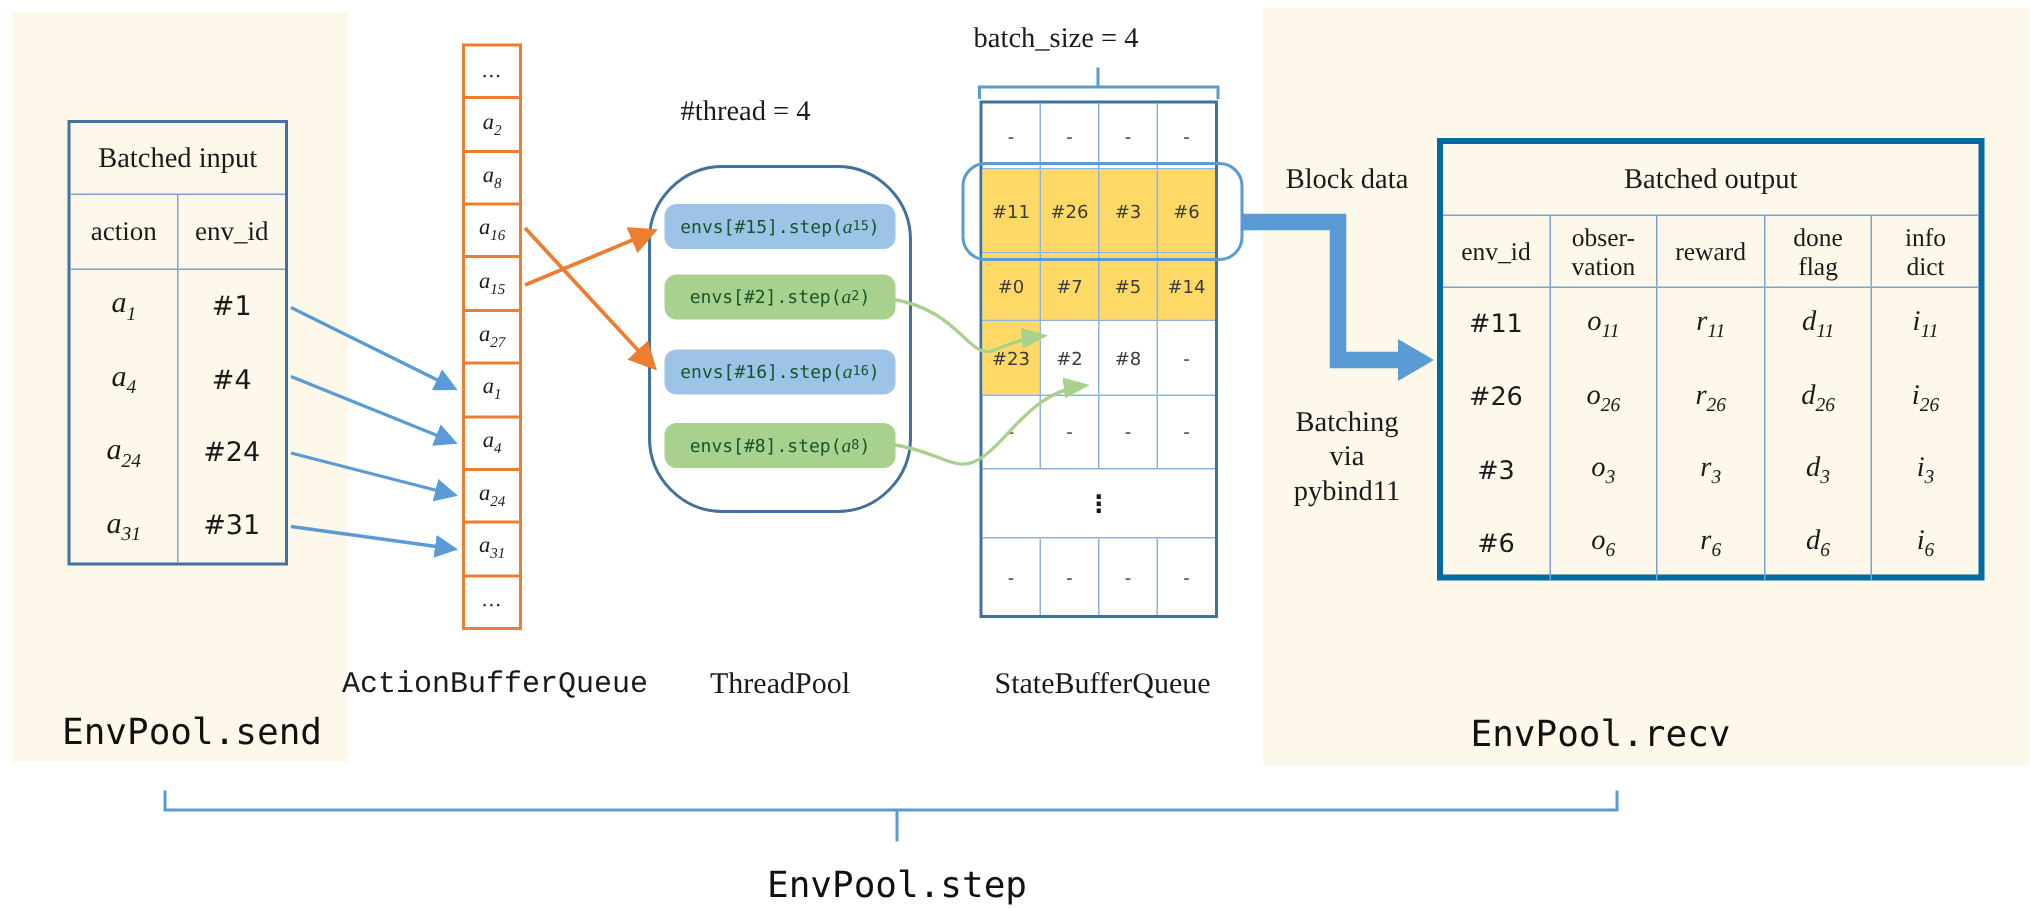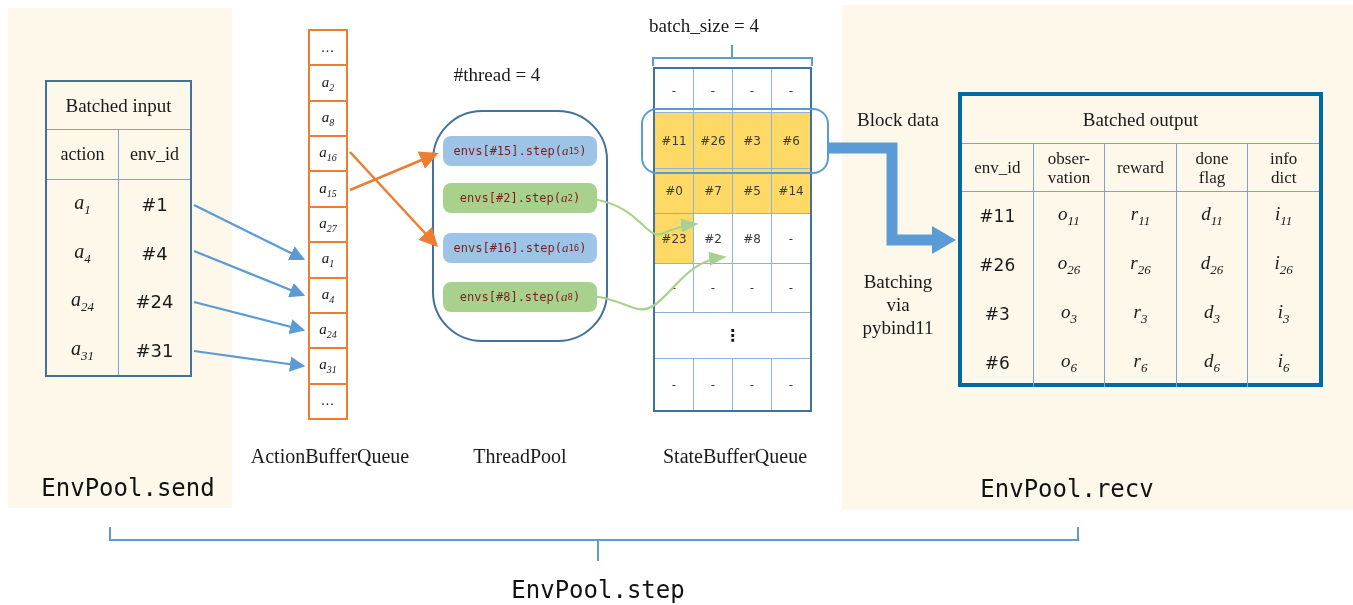--- a/index.html
+++ b/index.html
@@ -36,21 +36,21 @@
   .qvar{font-size:15px;}
   .qvar i{font-style:italic;}
   .qvar sub{font-size:10px;}
   .qdots{font-size:14px;letter-spacing:1px;line-height:8px;}
 
   
   .threadpool{position:absolute;left:432px;top:110px;width:176px;height:232px;
               border:2px solid #41719c;border-radius:50px;box-sizing:border-box;}
   .pill{position:absolute;left:9px;width:154px;height:30px;border-radius:8px;
         display:flex;align-items:center;justify-content:center;
-        font-family:"DejaVu Sans Mono","Liberation Mono",monospace;font-size:12px;color:#7f1d1d;}
+        font-family:"DejaVu Sans Mono","Liberation Mono",monospace;font-size:12px;color:#14532d;}
   .pill.blue{background:#9dc3e6;}
   .pill.green{background:#a9d18e;}
   .pill i{font-style:italic;font-family:"Liberation Serif",serif;font-size:13px;}
   .pill sub{font-size:9px;}
 
   
   .grid{position:absolute;left:653px;top:67px;width:159px;height:345px;
         border:2px solid #41719c;box-sizing:border-box;display:flex;flex-direction:column;background:#fff;}
   .grow{display:flex;box-sizing:border-box;}
   .grow+.grow{border-top:1.5px solid #8db3dd;}
@@ -325,21 +325,21 @@
     </div>
   </div>
 
   <div class="ann-label" style="left:898px;top:109px;">Block data</div>
   <div class="ann-multi" style="left:898px;top:270px;">
     <div>Batching</div>
     <div>via</div>
     <div>pybind11</div>
   </div>
 
-  <div class="comp-label" style="left:330px;top:445px;">ActionBufferQueue</div>
+  <div class="comp-label" style="left:330px;top:445px;font-family:Liberation Mono, monospace;">ActionBufferQueue</div>
   <div class="comp-label" style="left:520px;top:445px;">ThreadPool</div>
   <div class="comp-label" style="left:735px;top:445px;">StateBufferQueue</div>
 
   <div class="mono-label" style="left:128px;top:474px;">EnvPool.send</div>
   <div class="mono-label" style="left:1067px;top:475px;">EnvPool.recv</div>
   <div class="mono-label" style="left:598px;top:576px;">EnvPool.step</div>
 
   <svg class="overlay" width="1353" height="605" viewBox="0 0 1353 605">
     <defs>
       <marker id="mblue" viewBox="0 0 10 10" refX="8.5" refY="5" markerWidth="7" markerHeight="7" orient="auto-start-reverse">

